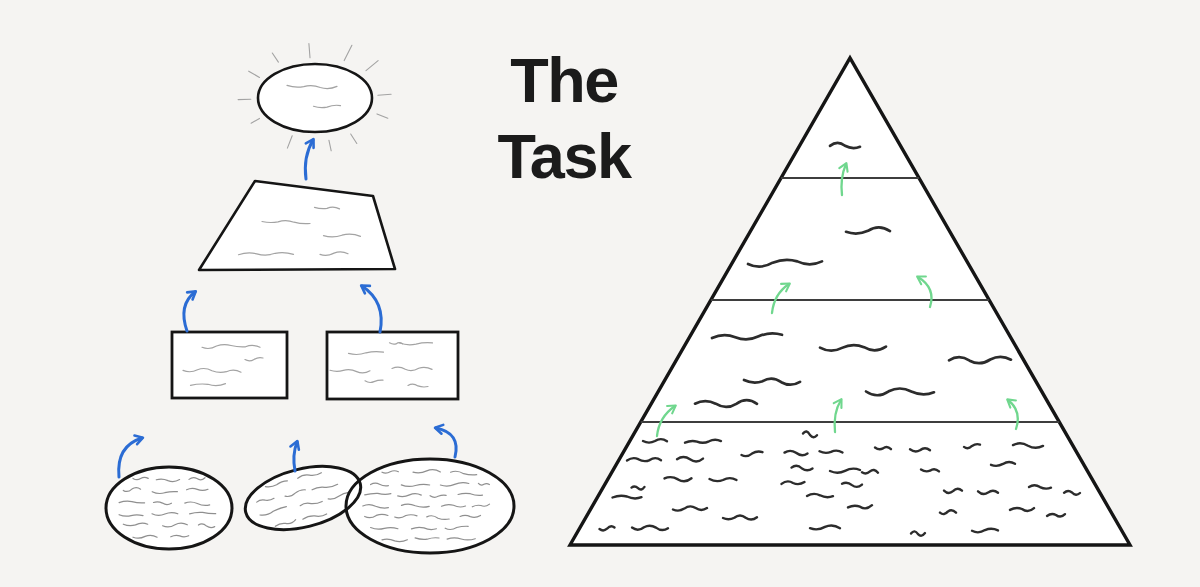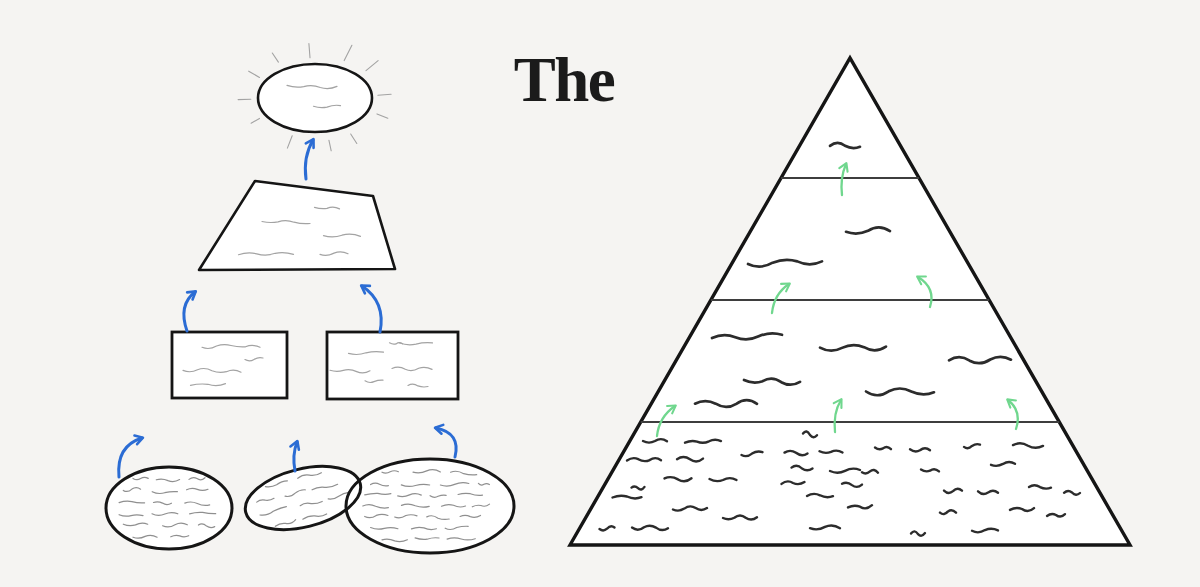--- a/index.html
+++ b/index.html
@@ -1,17 +1,17 @@
 <!DOCTYPE html>
 <html><head>
 <meta charset="utf-8">
 <style>
   html,body{margin:0;padding:0;background:#f5f4f2;}
   .canvas{position:relative;width:1200px;height:587px;overflow:hidden;
-          font-family:Liberation Serif, serif;}
+          font-family:Liberation Sans, sans-serif;}
   .canvas svg{position:absolute;left:0;top:0;}
   .title{position:absolute;left:408px;top:42px;width:312px;text-align:center;
          font-weight:700;font-size:63px;line-height:76px;letter-spacing:-1.5px;
          color:#1b1b1b;user-select:none;}
 </style>
 </head>
 <body style="background: rgb(245, 244, 242);">
 
 <div class="canvas" style="background: rgb(245, 244, 242);">
   <svg id="scene" width="1200" height="587" viewBox="0 0 1200 587">
@@ -193,14 +193,15 @@
         <path d="M842,195 Q840,178 846,164" fill="none" stroke="#70d78e" stroke-width="2.3" stroke-linecap="round" marker-end="url(#ah-green)"></path>
         <path d="M772,313 Q774,294 789,284" fill="none" stroke="#70d78e" stroke-width="2.3" stroke-linecap="round" marker-end="url(#ah-green)"></path>
         <path d="M930,307 Q936,288 918,277" fill="none" stroke="#70d78e" stroke-width="2.3" stroke-linecap="round" marker-end="url(#ah-green)"></path>
         <path d="M657,436 Q659,417 675,406" fill="none" stroke="#70d78e" stroke-width="2.3" stroke-linecap="round" marker-end="url(#ah-green)"></path>
         <path d="M835,432 Q833,413 841,400" fill="none" stroke="#70d78e" stroke-width="2.3" stroke-linecap="round" marker-end="url(#ah-green)"></path>
         <path d="M1016,429 Q1022,411 1008,400" fill="none" stroke="#70d78e" stroke-width="2.3" stroke-linecap="round" marker-end="url(#ah-green)"></path>
       </g>
   </svg>
   <div class="title" style="color: rgb(27, 27, 27);">
     <div>The</div>
+    <div>Task</div>
   </div>
 </div>
 
 </body></html>

